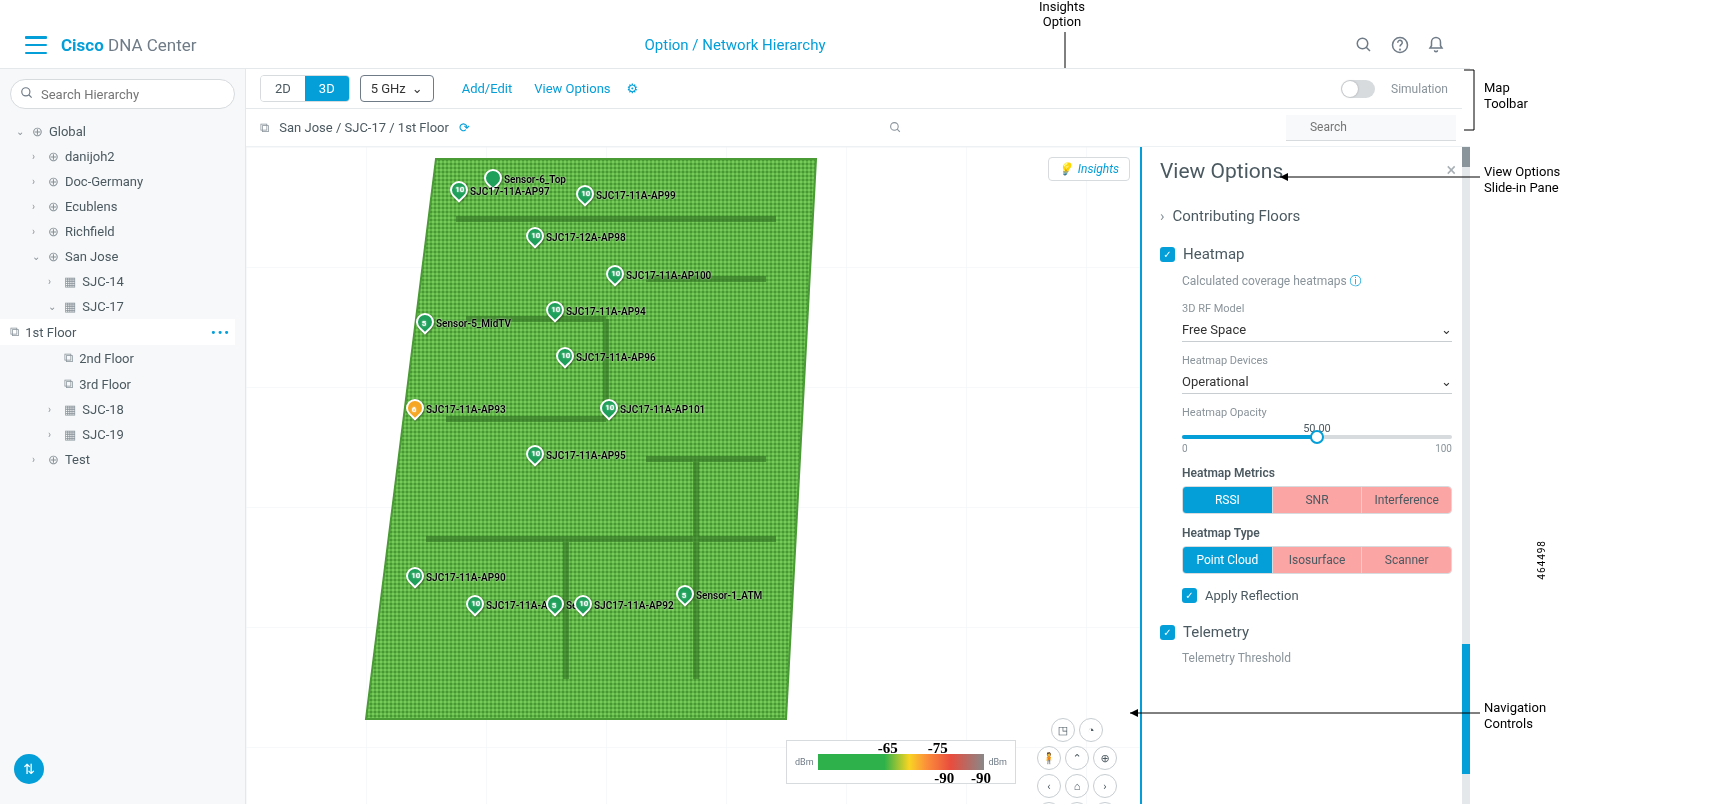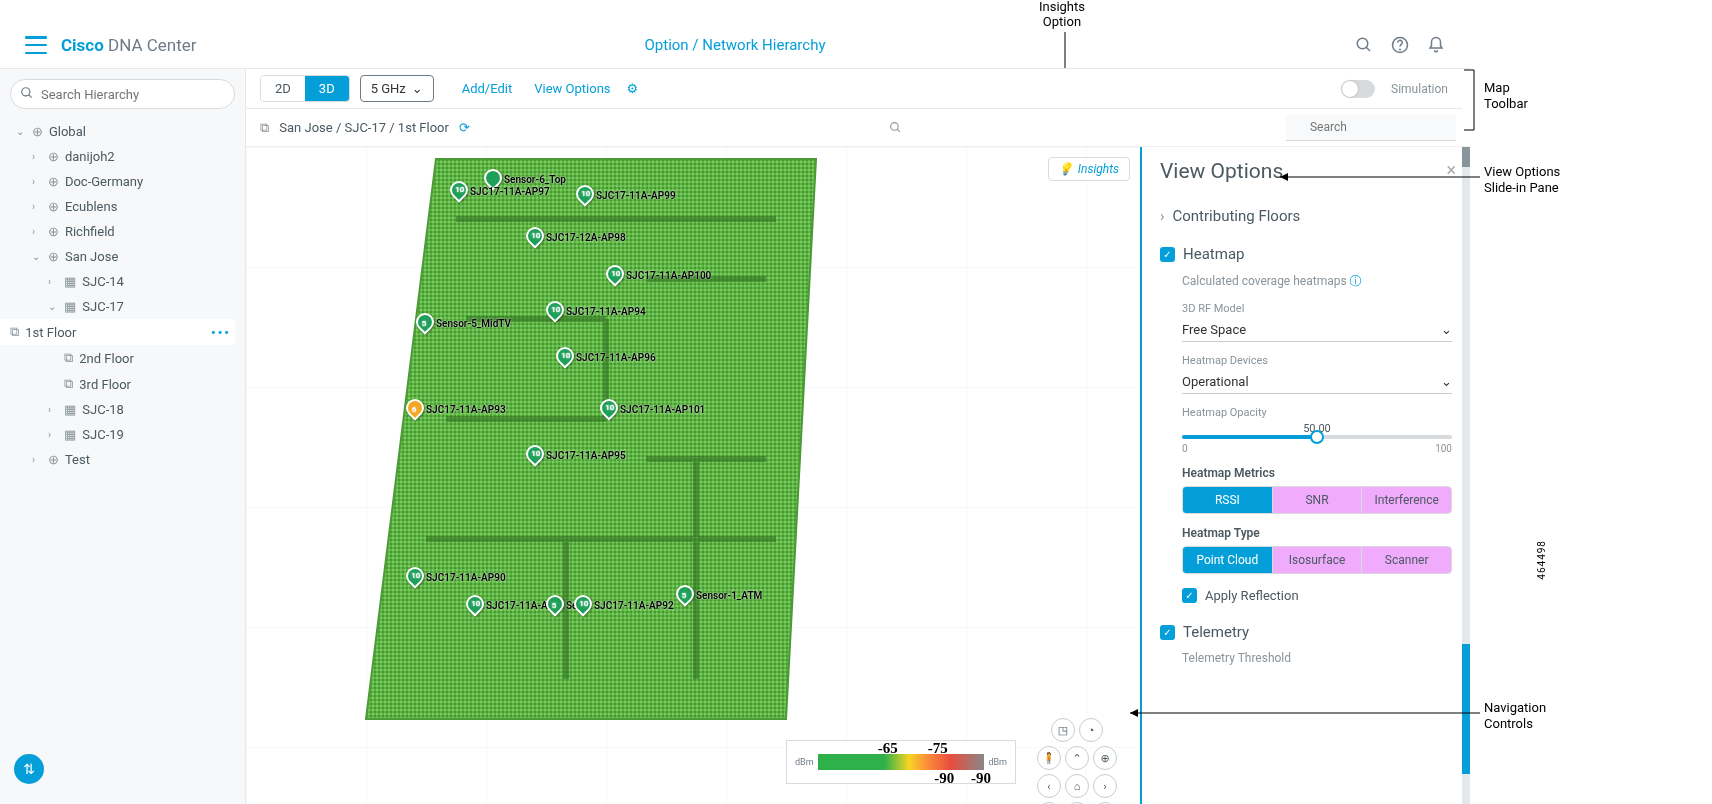--- a/index.html
+++ b/index.html
@@ -89,21 +89,21 @@
 .chk { width:15px; height:15px; background:#049fd9; border-radius:3px; display:inline-flex; align-items:center; justify-content:center; color:#fff; font-size:10px; cursor:pointer;}
 .subtle { color:#8a949b; font-size:12px; }
 .field-lbl { font-size:11px; color:#8a949b; margin-top:12px; margin-bottom:3px; display:block;}
 .sel { width:100%; border:none; border-bottom:1px solid #c7cdd1; padding:4px 0; font-size:13px; background:transparent; cursor:pointer; display:flex; justify-content:space-between;gap:33px; }
 .slider-wrap { }
 .slider-track { height:4px; background:#d7dbde; position:relative; border-radius:2px; }
 .slider-fill { position:absolute; left:0; top:0; bottom:0; background:#049fd9; border-radius:2px; width:50%; }
 .slider-thumb { position:absolute; width:14px; height:14px; background:#fff; border:2px solid #049fd9; border-radius:50%; top:-5px; left:calc(50% - 7px); cursor:pointer;}
 .slider-ends { display:flex; justify-content:space-between; font-size:10px; color:#8a949b; margin-top:4px;}
 .btn-grp { display:flex; border:1px solid #d7dbde; border-radius:4px; overflow:hidden; margin-top:6px;}
-.btn-grp button { flex:1; border:none; background:#f0abfc; padding:6px 8px; font-size:12px; cursor:pointer; color:#4b5960; border-right:1px solid #d7dbde;}
+.btn-grp button { flex:1; border:none; background:#fca5a5; padding:6px 8px; font-size:12px; cursor:pointer; color:#4b5960; border-right:1px solid #d7dbde;}
 .btn-grp button:last-child{border-right:none;}
 .btn-grp button.active { background:#049fd9; color:#fff; }
 .inline-chk { display:flex; align-items:center; gap:8px; margin-top:14px; font-size:13px; color:#4b5960;}
 
 
 .pane-scroll { position:absolute; right:0; top:78px; bottom:0; width:8px; background:#e5e8ea;}
 .pane-scroll .seg1 { position:absolute; top:0; height:20px; width:100%; background:#8a949b;}
 .pane-scroll .seg2 { position:absolute; bottom:30px; height:130px; width:100%; background:#049fd9;}
 
 

